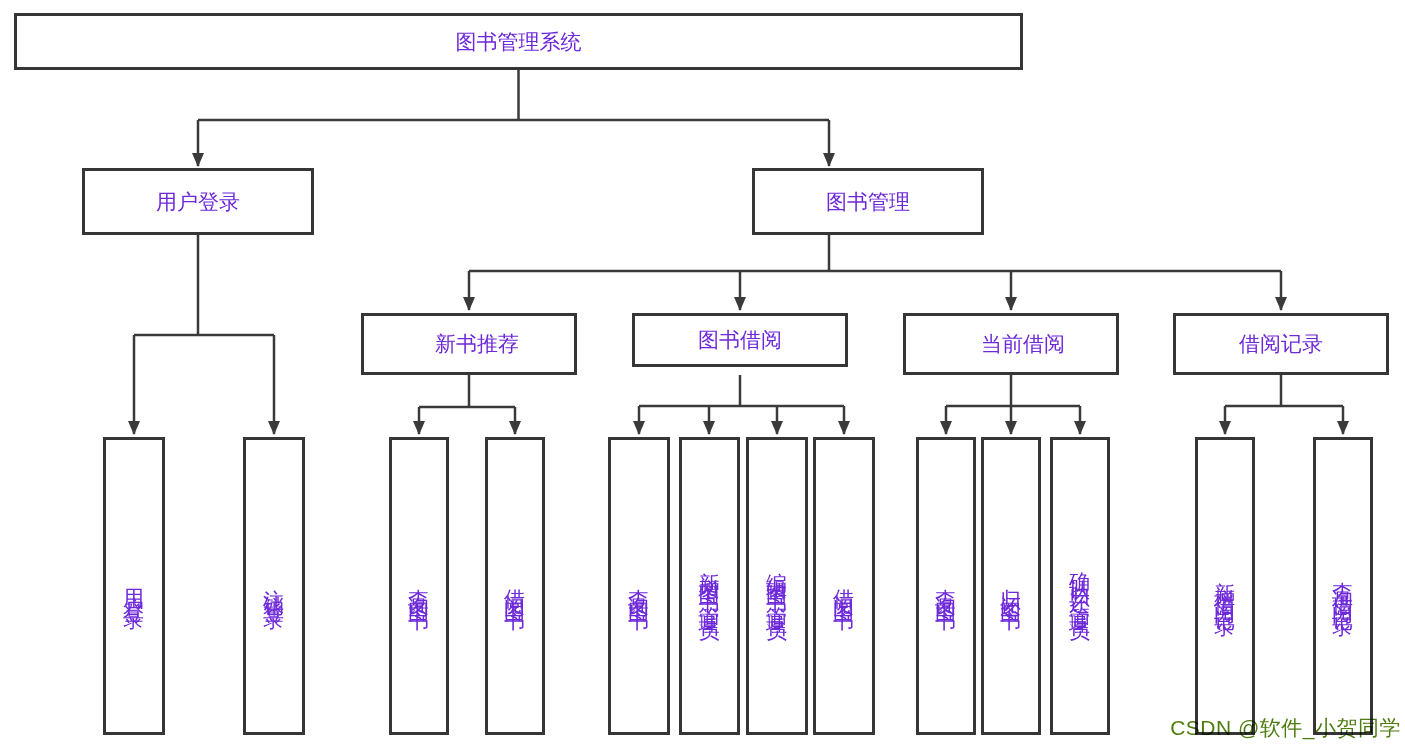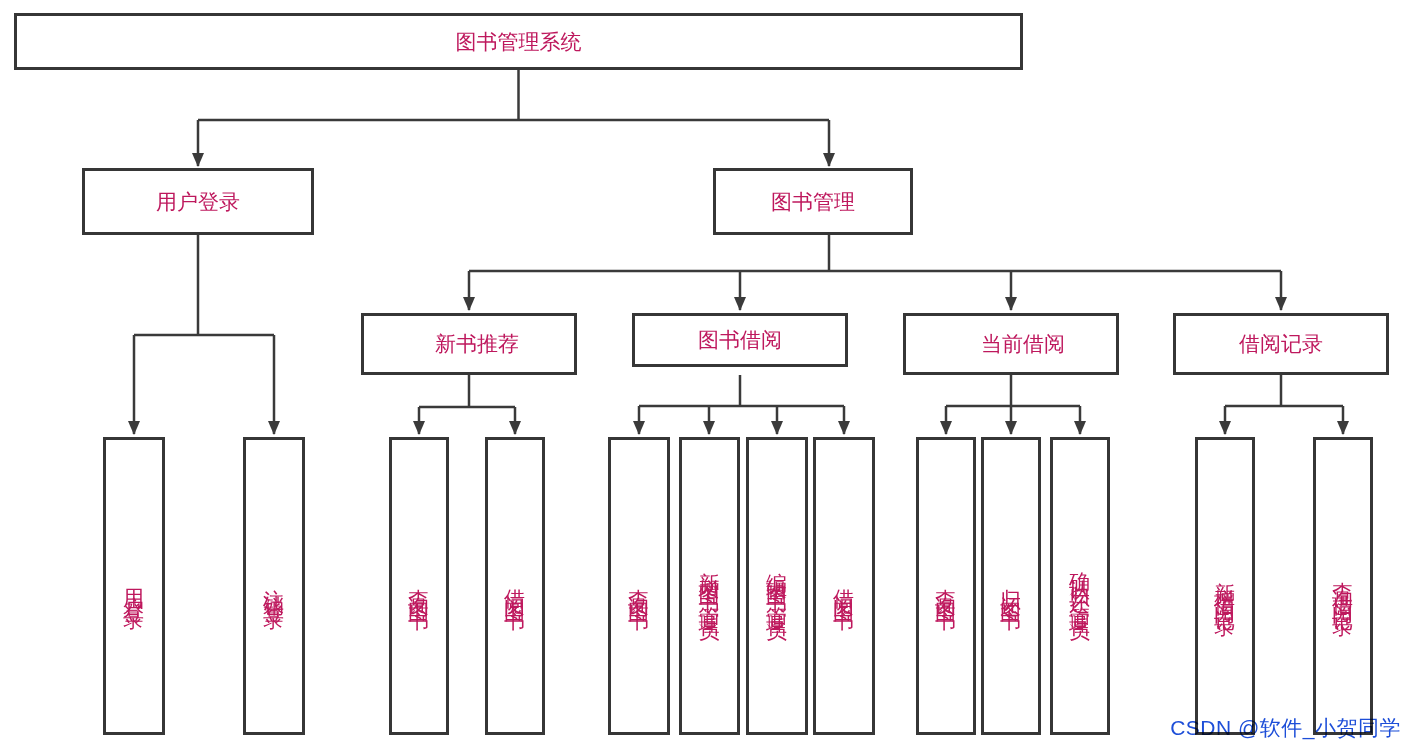--- a/index.html
+++ b/index.html
@@ -10,40 +10,40 @@
     height: 747px;
     background: #ffffff;
     font-family: "Liberation Sans", "DejaVu Sans", sans-serif;
     overflow: hidden;
   }
   svg.wires { position: absolute; left: 0; top: 0; }
   .node {
     position: absolute;
     background: #ffffff;
     border: 3px solid #363636;
-    color: #be185d;
+    color: #6d28d9;
     display: flex;
     align-items: center;
     justify-content: center;
     font-size: 21px;
     line-height: 1.2;
     white-space: nowrap;
   }
   .node .v {
     writing-mode: vertical-rl;
     text-orientation: mixed;
     letter-spacing: 7px;
     white-space: nowrap;
   }
   .watermark {
     position: absolute;
     right: 4px;
     top: 714px;
     font-size: 21px;
-    color: #1d4ed8;
+    color: #4d7c0f;
     letter-spacing: 0.5px;
     mix-blend-mode: multiply;
     white-space: nowrap;
   }
 </style>
 </head>
 <body>
 
 <div class="canvas">
 
@@ -111,21 +111,21 @@
     </g>
   </svg>
 
   <div class="node" style="left:14px; top:13px; width:1009px; height:57px;">
     <span>图书管理系统</span>
   </div>
 
   <div class="node" style="left:82px; top:168px; width:232px; height:67px;">
     <span>用户登录</span>
   </div>
-  <div class="node" style="left:713px; top:168px; width:200px; height:67px;justify-content:center;">
+  <div class="node" style="left:752px; top:168px; width:232px; height:67px;justify-content:center;">
     <span>图书管理</span>
   </div>
 
   <div class="node" style="left:361px; top:313px; width:216px; height:62px;padding-left:16px;">
     <span>新书推荐</span>
   </div>
   <div class="node" style="left:632px; top:313px; width:216px; height:54px;">
     <span>图书借阅</span>
   </div>
   <div class="node" style="left:903px; top:313px; width:216px; height:62px;padding-left:24px;">

